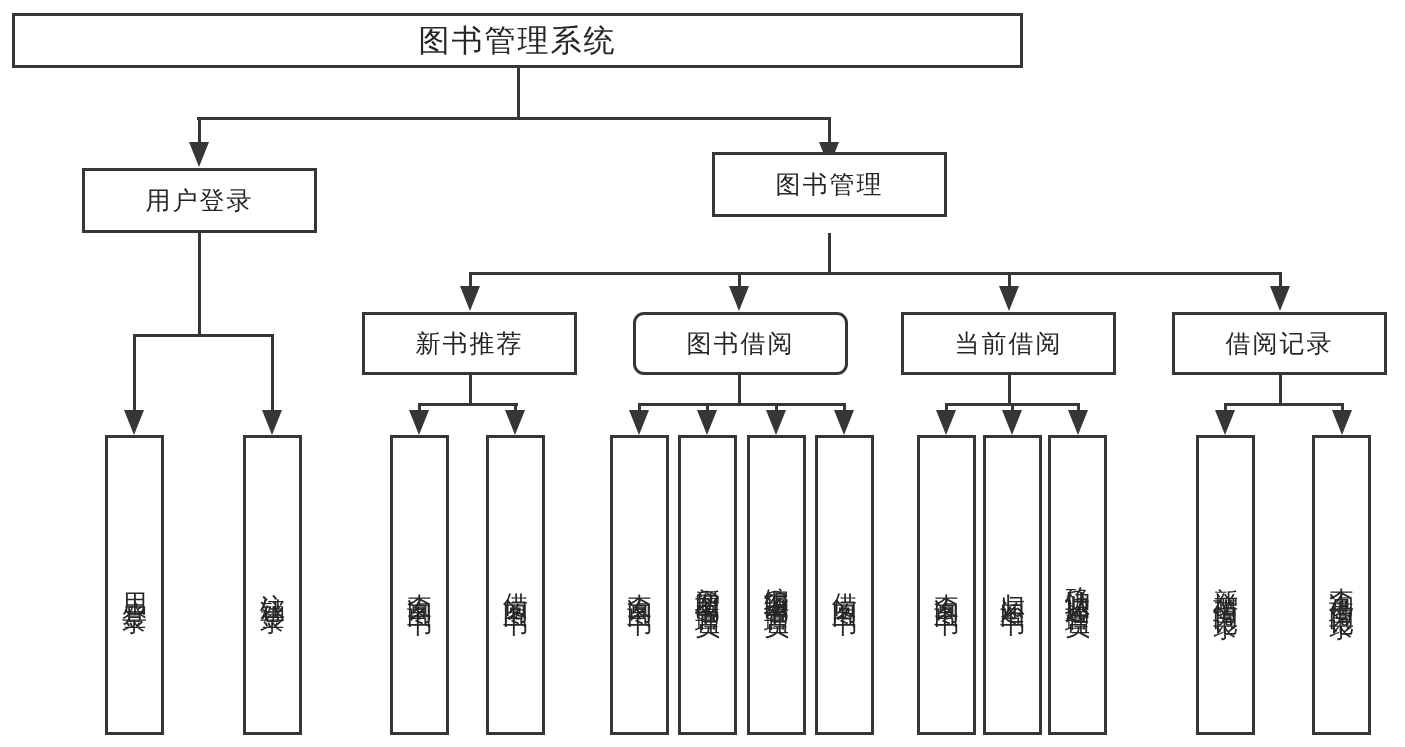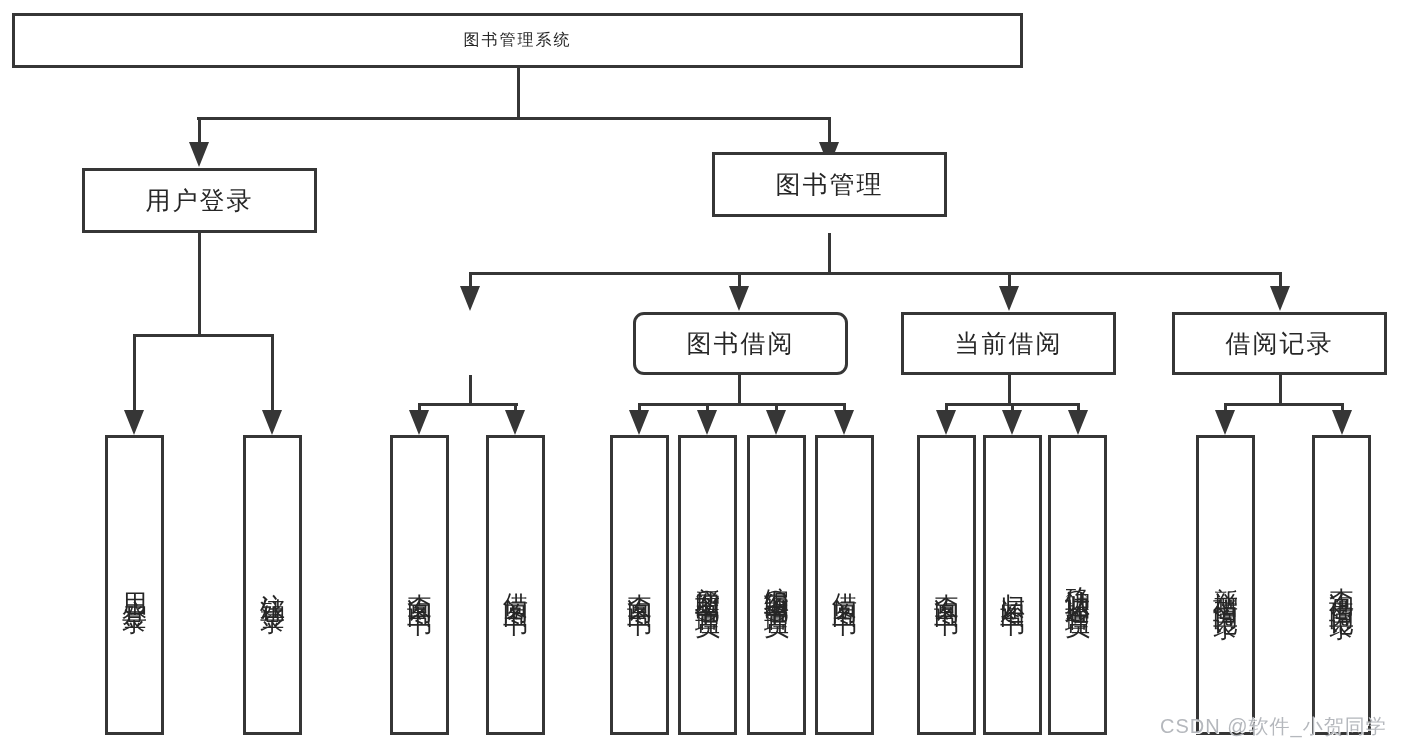--- a/index.html
+++ b/index.html
@@ -23,21 +23,21 @@
     box-sizing: border-box;
     background: var(--box-fill, #ffffff);
     border: 3px solid var(--box-border, #363636);
     display: flex;
     align-items: center;
     justify-content: center;
     font-size: 25px;
     letter-spacing: 2px;
     color: var(--text, #262626);
   }
-  .rootbox { font-size: 16px; border-width: 3px; }
+  .rootbox { font-size: 31px; border-width: 3px; }
   .leaf {
     position: absolute;
     top: 435px;
     width: 59px;
     height: 300px;
     box-sizing: border-box;
     background: var(--box-fill, #ffffff);
     border: 3px solid var(--box-border, #363636);
     display: flex;
     align-items: center;
@@ -112,20 +112,23 @@
     <div class="vline" style="left:469px;top:272px;width:3px;height:16px;"></div>
     <div class="arrow" style="left:460px;top:286px;"></div>
     <div class="vline" style="left:738px;top:272px;width:3px;height:16px;"></div>
     <div class="arrow" style="left:729px;top:286px;"></div>
     <div class="vline" style="left:1008px;top:272px;width:3px;height:16px;"></div>
     <div class="arrow" style="left:999px;top:286px;"></div>
     <div class="vline" style="left:1279px;top:272px;width:3px;height:16px;"></div>
     <div class="arrow" style="left:1270px;top:286px;"></div>
   </div>
 
+  <div class="hbox" style="left:362px;top:312px;width:215px;height:63px;">
+    <span>新书推荐</span>
+  </div>
   <div class="hbox" style="left:633px;top:312px;width:215px;height:63px;border-radius:11px;">
     <span>图书借阅</span>
   </div>
   <div class="hbox" style="left:1172px;top:312px;width:215px;height:63px;">
     <span>借阅记录</span>
   </div>
   <div class="hbox" style="left:901px;top:312px;width:215px;height:63px;">
     <span>当前借阅</span>
   </div>
 
@@ -208,15 +211,14 @@
     <span class="vtext" style="letter-spacing:4px;">确认归还（管理员）</span>
   </div>
 
   <div class="leaf" style="left:1196px;">
     <span class="vtext">新增借阅记录</span>
   </div>
   <div class="leaf" style="left:1312px;">
     <span class="vtext">查询借阅记录</span>
   </div>
 
-  <div class="watermark">CSDN @软件_小贺同学</div>
 
 </div>
 
 </body></html>

